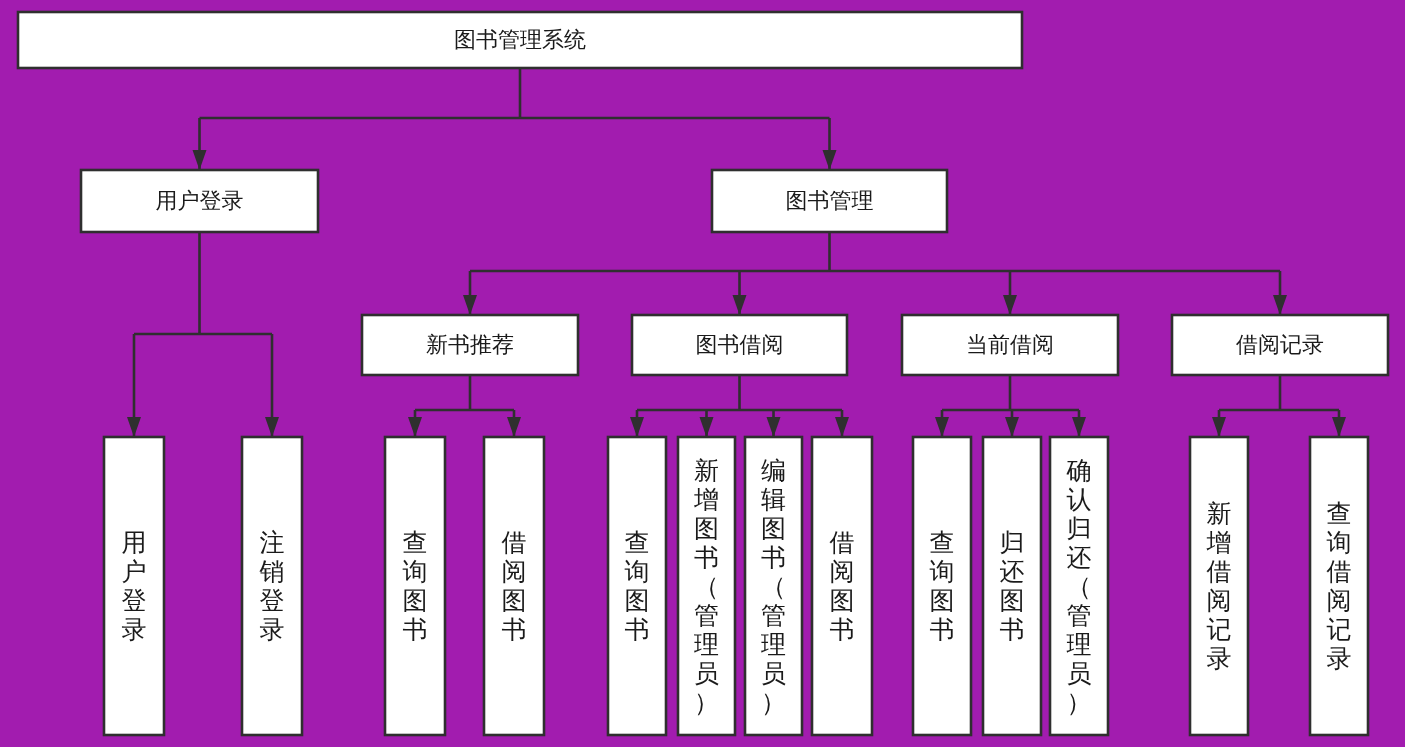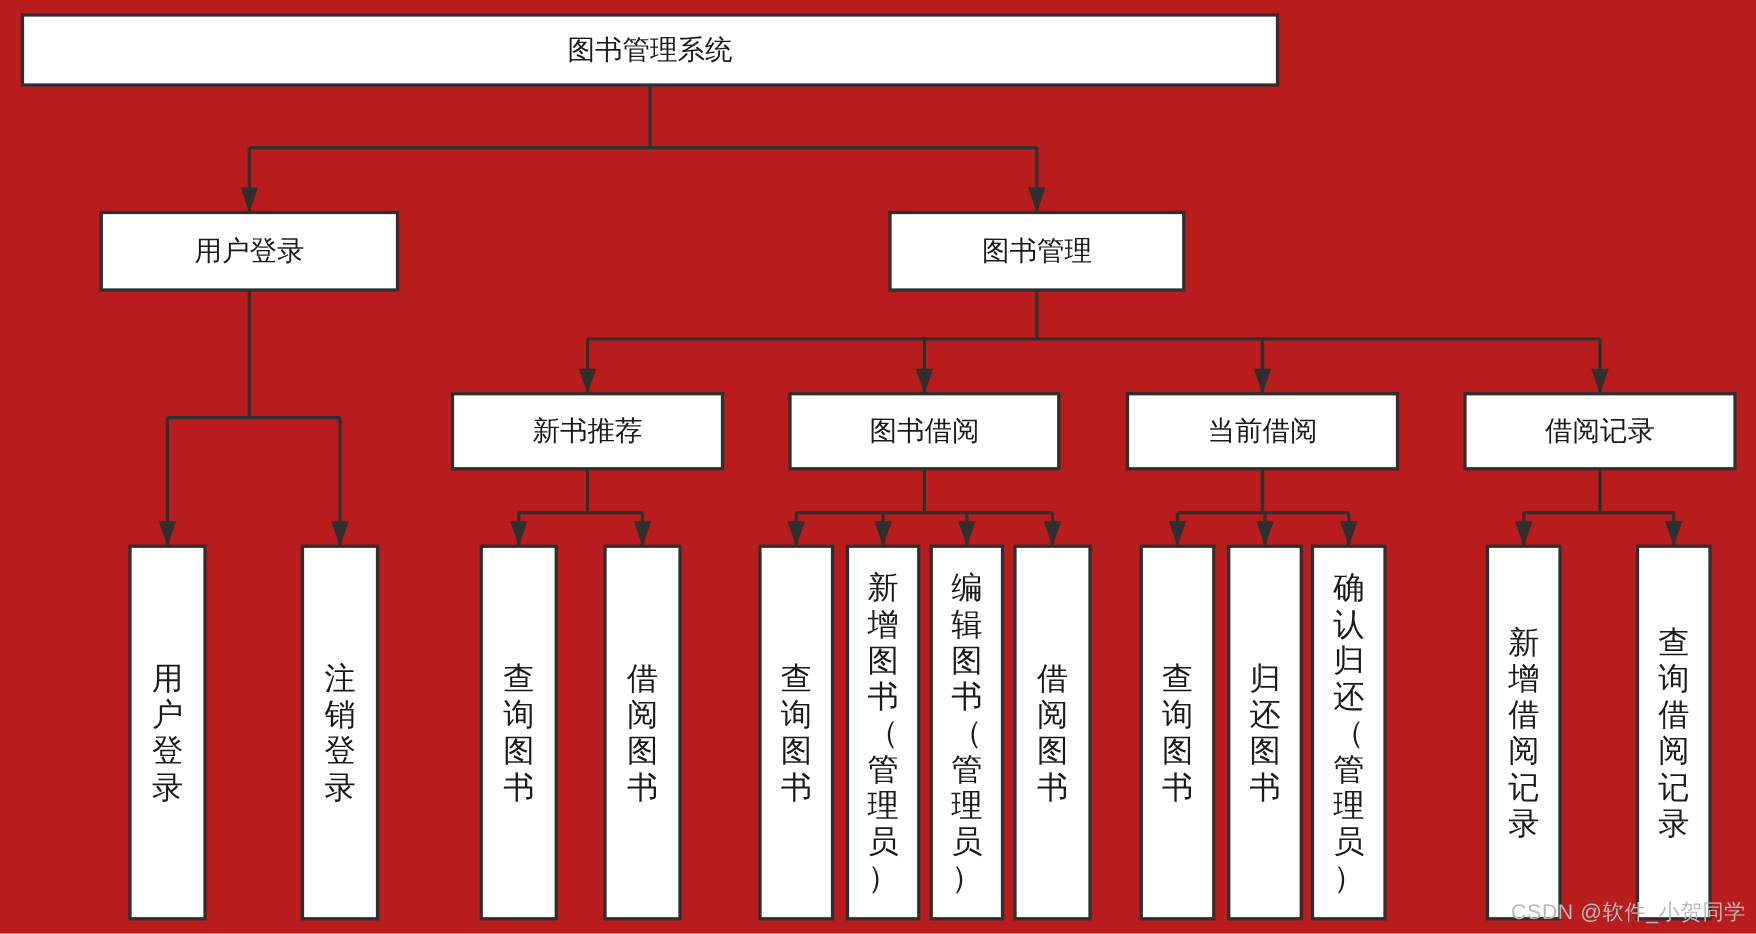--- a/index.html
+++ b/index.html
@@ -8,21 +8,21 @@
     padding: 0;
     background: #ffffff;
   }
   body {
     font-family: "Liberation Sans", "DejaVu Sans", sans-serif;
   }
   #chart-root {
     position: relative;
     width: 1405px;
     height: 747px;
-    background: #b91c1c;
+    background: #a21caf;
     overflow: hidden;
     text-align: right;
   }
   #flow-svg {
     position: absolute;
     left: 0;
     top: 0;
     width: 1405px;
     height: 747px;
   }
@@ -202,14 +202,13 @@
           <rect x="1190" y="437" width="58" height="298" class="node-box"></rect>
           <text x="1219" y="522.2" class="node-label-vertical" font-size="25"><tspan x="1219" dy="0">新</tspan><tspan x="1219" dy="29">增</tspan><tspan x="1219" dy="29">借</tspan><tspan x="1219" dy="29">阅</tspan><tspan x="1219" dy="29">记</tspan><tspan x="1219" dy="29">录</tspan></text>
         </g>
         <g>
           <rect x="1310" y="437" width="58" height="298" class="node-box"></rect>
           <text x="1339" y="522.2" class="node-label-vertical" font-size="25"><tspan x="1339" dy="0">查</tspan><tspan x="1339" dy="29">询</tspan><tspan x="1339" dy="29">借</tspan><tspan x="1339" dy="29">阅</tspan><tspan x="1339" dy="29">记</tspan><tspan x="1339" dy="29">录</tspan></text>
         </g>
       </g>
   </svg>
 
-  <div class="watermark-text">CSDN @软件_小贺同学</div>
 </div>
 
 </body></html>

